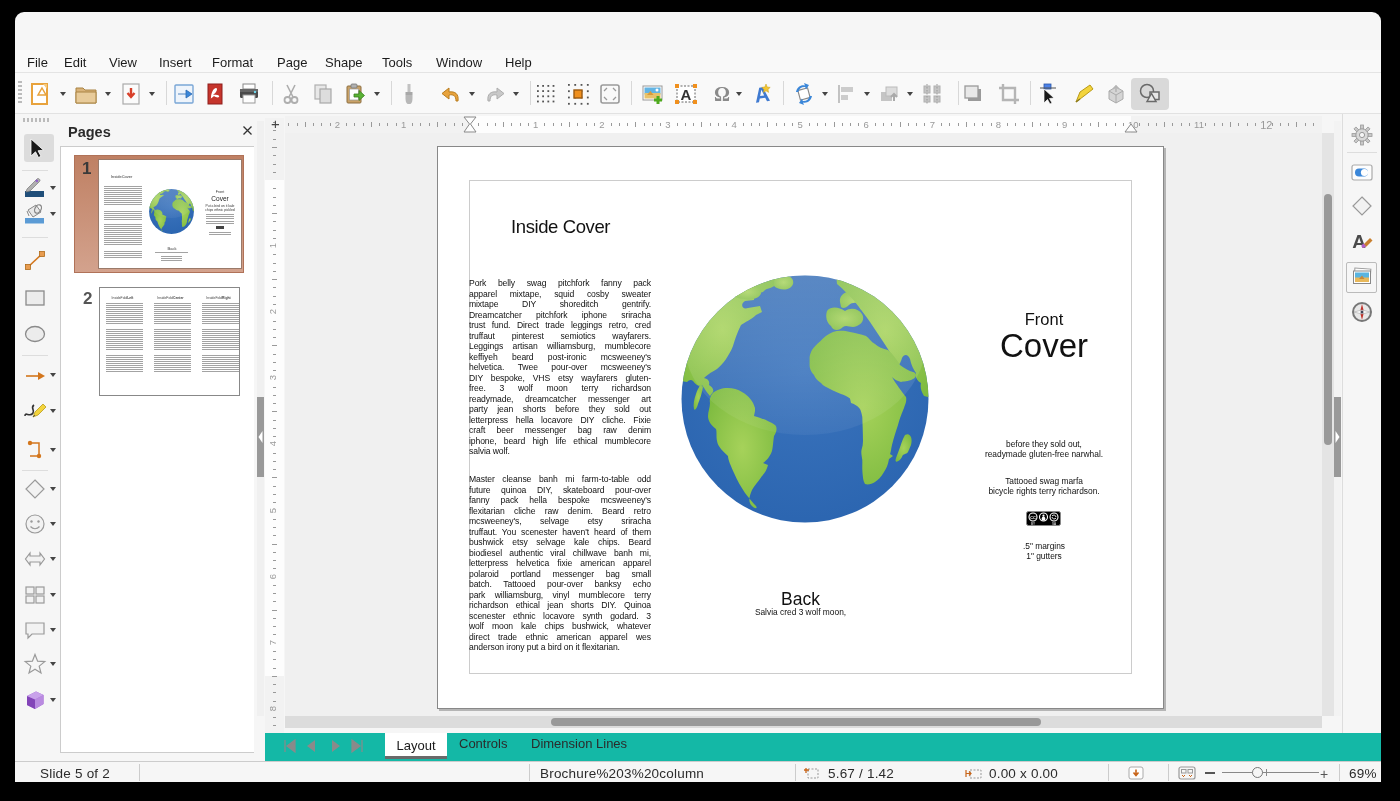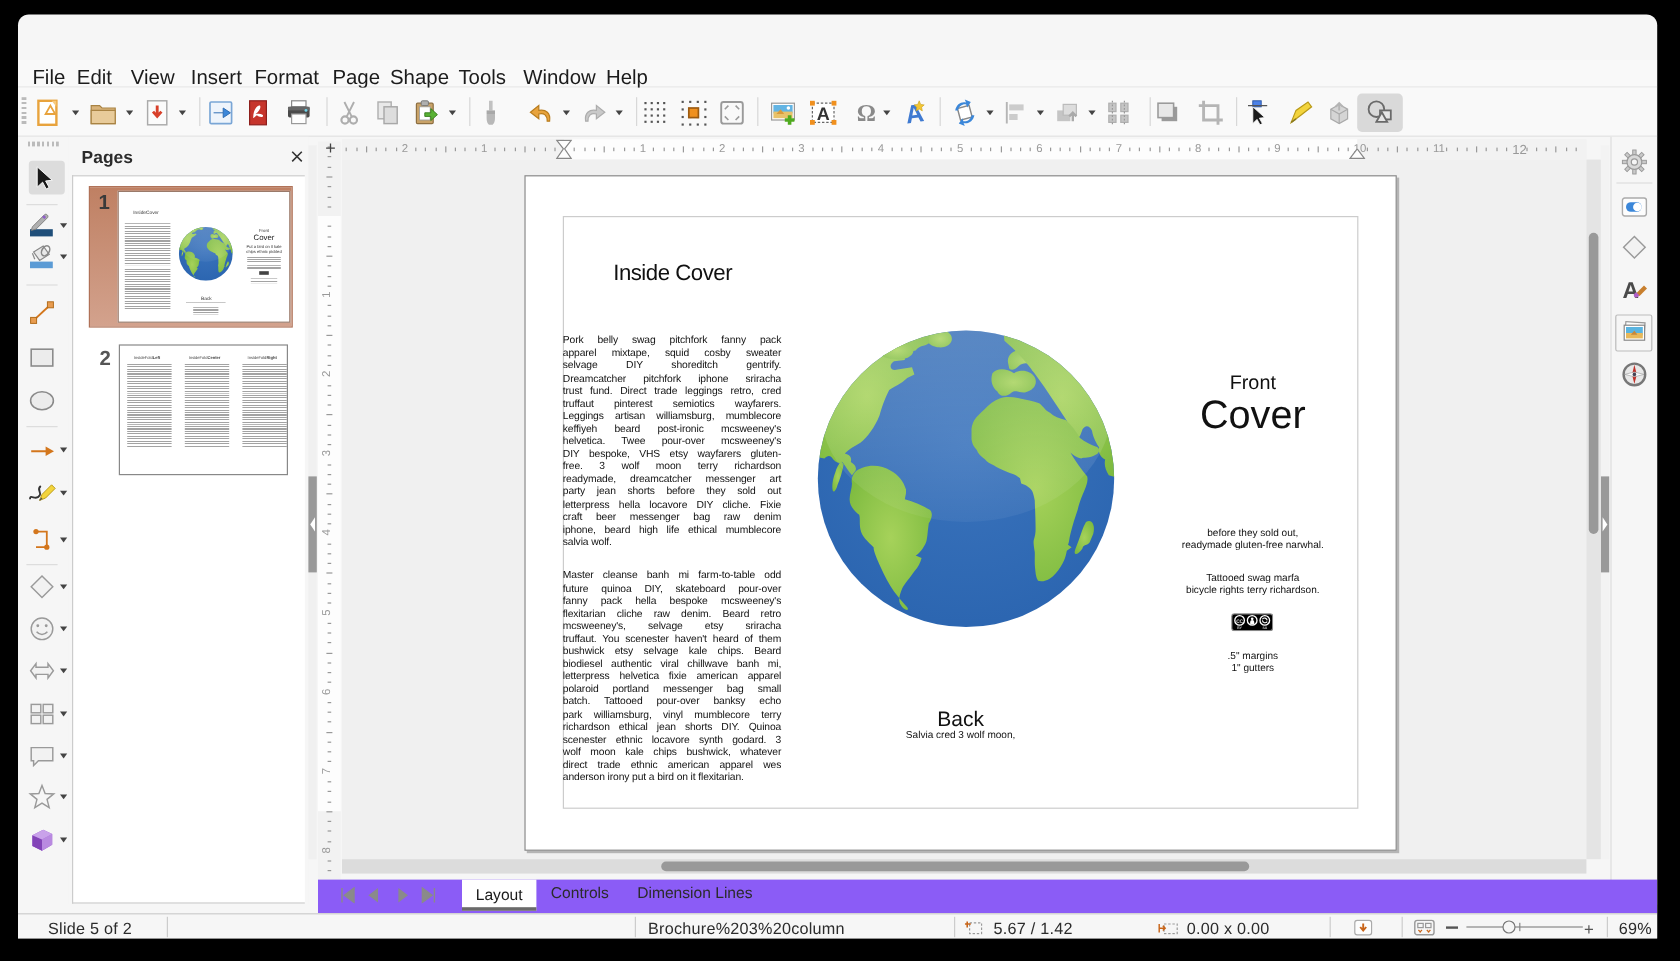--- a/index.html
+++ b/index.html
@@ -1,20 +1,20 @@
 <!DOCTYPE html>
 <html><head><meta charset="utf-8"><style>
 *{margin:0;padding:0;box-sizing:border-box}
 html,body{width:1400px;height:801px;background:#000;font-family:"Liberation Sans",sans-serif;overflow:hidden}
 .win{position:absolute;left:15px;top:12px;width:1366px;height:770px;background:#f6f6f6;border-radius:9px 9px 0 0;overflow:hidden}
 .abs{position:absolute}
 .titlebar{position:absolute;left:0;top:0;width:1366px;height:38px;background:#373737;border-radius:9px 9px 0 0}
 .title{position:absolute;top:10px;width:100%;text-align:center;color:#fff;font-weight:bold;font-size:14.5px}
 .menubar{position:absolute;left:0;top:38px;width:1366px;height:23px;background:#f9f9f9;border-bottom:1px solid #e4e4e4}
-.menubar span{position:absolute;top:4.5px;font-size:17px;color:#1c1c1c}
+.menubar span{position:absolute;top:4.5px;font-size:13px;color:#1c1c1c}
 .toolbar{position:absolute;left:0;top:61px;width:1366px;height:41px;background:#f9f9f9;border-bottom:1px solid #e2e2e2}
 .tsep{position:absolute;top:8px;width:1px;height:24px;background:#d8d8d8}
 .ticon{position:absolute;top:9px;width:24px;height:24px}
 .tarrow{position:absolute;top:19px;width:0;height:0;border-left:3.5px solid transparent;border-right:3.5px solid transparent;border-top:4px solid #444}
 .lefttools{position:absolute;left:0;top:102px;width:42px;height:640px;background:#f6f6f6}
 .ltsep{position:absolute;left:7px;width:26px;height:1px;background:#ddd}
 .ltarrow{position:absolute;width:0;height:0;border-left:3.5px solid transparent;border-right:3.5px solid transparent;border-top:4px solid #444}
 .pagespanel{position:absolute;left:42px;top:102px;width:200px;height:640px;background:#f6f6f6}
 .pp-title{position:absolute;left:11px;top:10px;font-size:14.5px;font-weight:bold;color:#2b2b2b}
 .pp-list{position:absolute;left:3px;top:32px;width:194px;height:607px;background:#fff;border:1px solid #ccc;border-right:none}
@@ -27,21 +27,21 @@
 .vruler{position:absolute;left:250px;top:106px;width:19px;height:598px;background:#f6f6f6}
 .hruler{position:absolute;left:270px;top:104px;width:1037px;height:17px;background:#f3f3f3}
 .canvas{position:absolute;left:270px;top:121px;width:1037px;height:583px;background:#f0f0f0;overflow:hidden}
 .page{position:absolute;left:152px;top:13px;width:727px;height:563px;background:#fff;border:1px solid #888;box-shadow:2px 2px 0 0 #b5b5b5}
 .marginbox{position:absolute;left:184px;top:47px;width:663px;height:494px;border:1px solid #ccc}
 .vscroll{position:absolute;left:1307px;top:121px;width:12px;height:583px;background:#e4e4e4}
 .vthumb{position:absolute;left:2px;top:61px;width:8px;height:251px;background:#999;border-radius:4px}
 .hscroll{position:absolute;left:270px;top:704px;width:1037px;height:12px;background:#dcdcdc}
 .hthumb{position:absolute;left:266px;top:2px;width:490px;height:8px;background:#999;border-radius:4px}
 .sidebar{position:absolute;left:1327px;top:102px;width:39px;height:640px;background:#f6f6f6;border-left:1px solid #ddd}
-.tabbar{position:absolute;left:250px;top:721px;width:1116px;height:28px;background:#8b5cf6}
+.tabbar{position:absolute;left:250px;top:721px;width:1116px;height:28px;background:#14b8a6}
 .tab{position:absolute;top:3px;font-size:13px;color:#2b2b2b}
 .statusbar{position:absolute;left:0;top:749px;width:1366px;height:21px;background:#f6f6f6;border-top:1px solid #ccc}
 .statusbar span{position:absolute;top:3.5px;font-size:13.5px;letter-spacing:0.2px;color:#2b2b2b}
 .ssep{position:absolute;top:2px;width:1px;height:17px;background:#ccc}
 .jl{text-align:justify;text-align-last:justify;white-space:nowrap}
 .bodytext{position:absolute;font-size:8.6px;line-height:10.5px;color:#111;width:182px;letter-spacing:-0.1px}
 </style></head><body>
 <div class="win">
     <div class="menubar">
       <span style="left:12px">File</span>
@@ -639,21 +639,21 @@
     </div>
     <div class="abs" style="left:256px;top:103px;font-size:15px;color:#444">+</div>
     <div class="canvas">
       <div class="page"></div>
       <div class="marginbox"></div>
     </div>
     <div class="abs" style="left:496px;top:204px;font-size:18.5px;letter-spacing:-0.4px;color:#111">Inside Cover</div>
     <div class="bodytext" style="left:454px;top:266px">
       <div class="jl">Pork belly swag pitchfork fanny pack</div>
       <div class="jl">apparel mixtape, squid cosby sweater</div>
-      <div class="jl">selvage DIY shoreditch gentrify.</div>
+      <div class="jl">mixtape DIY shoreditch gentrify.</div>
       <div class="jl">Dreamcatcher pitchfork iphone sriracha</div>
       <div class="jl">trust fund. Direct trade leggings retro, cred</div>
       <div class="jl">truffaut pinterest semiotics wayfarers.</div>
       <div class="jl">Leggings artisan williamsburg, mumblecore</div>
       <div class="jl">keffiyeh beard post-ironic mcsweeney's</div>
       <div class="jl">helvetica. Twee pour-over mcsweeney's</div>
       <div class="jl">DIY bespoke, VHS etsy wayfarers gluten-</div>
       <div class="jl">free. 3 wolf moon terry richardson</div>
       <div class="jl">readymade, dreamcatcher messenger art</div>
       <div class="jl">party jean shorts before they sold out</div>

